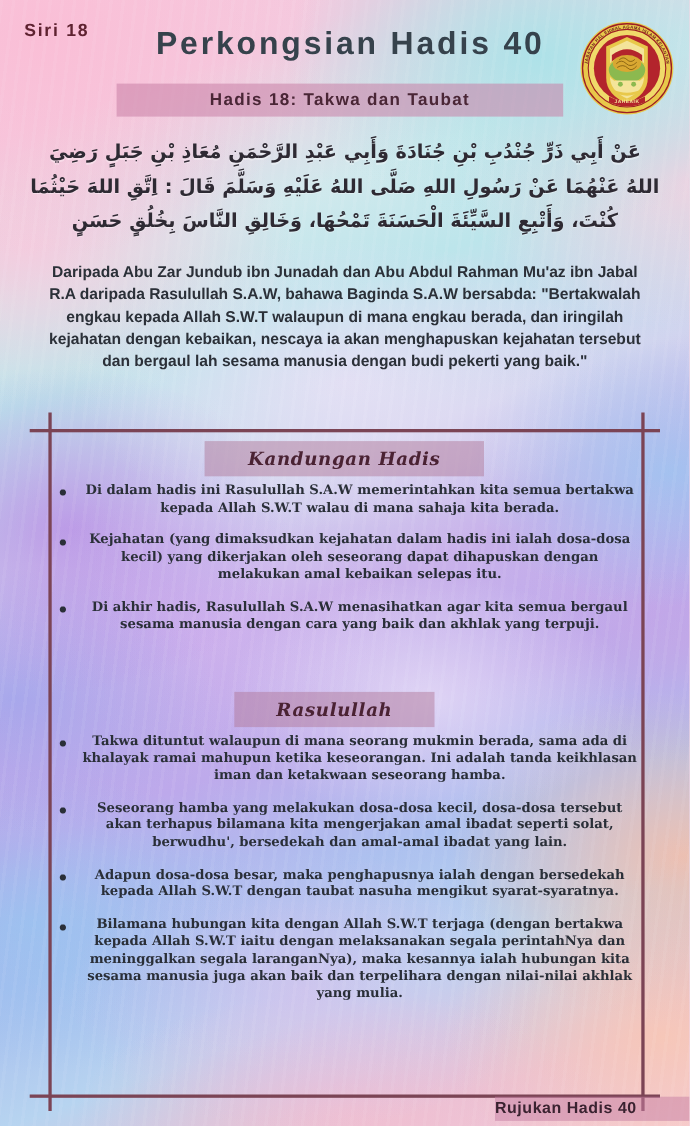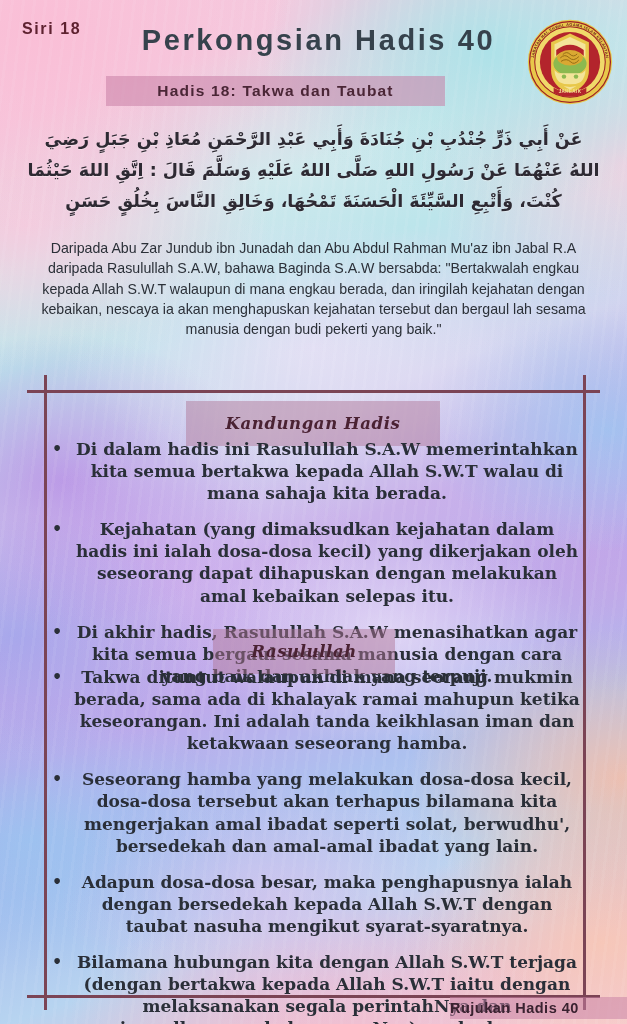--- a/index.html
+++ b/index.html
@@ -119,21 +119,21 @@
     letter-spacing: 2.6px;
     color: #36424c;
     padding-left: 10px;
   }
 
   
   .subtitle-band {
     position: absolute;
     left: 106px;
     top: 76px;
-    width: 339px;
+    width: 406px;
     height: 30px;
     background: rgba(200,128,165,.55);
     display: flex;
     align-items: center;
     justify-content: center;
   }
   .subtitle-band span {
     font-size: 15.5px;
     font-weight: bold;
     letter-spacing: 1.2px;
@@ -167,21 +167,21 @@
   .arabic div { white-space: nowrap; }
 
   
   .translation {
     position: absolute;
     left: 36px; right: 36px;
     top: 238px;
     text-align: center;
     font-size: 14.2px;
     line-height: 1.43;
-    font-weight: normal;
+    font-weight: bold;
     color: #2b3038;
   }
 
   .attribution {
     position: absolute;
     left: 0; right: 0;
     top: 355px;
     text-align: center;
     font-size: 12.5px;
     font-weight: bold;
@@ -192,21 +192,21 @@
   
   .frame-line { position: absolute; background: #7b4455; z-index: 4; }
   .fl-top    { left: 27px;  top: 390px;  width: 573px; height: 2.5px; }
   .fl-bottom { left: 27px;  top: 995px;  width: 573px; height: 2.5px; }
   .fl-left   { left: 44px;  top: 375px;  width: 2.5px; height: 635px; }
   .fl-right  { left: 583px; top: 375px;  width: 2.5px; height: 635px; }
 
   
   .sec-band {
     position: absolute;
-    height: 45px;
+    height: 32px;
     background: rgba(176,120,150,.48);
     display: flex;
     align-items: center;
     justify-content: center;
   }
   .sec-band span {
     font-family: "DejaVu Serif", serif;
     font-style: italic;
     font-weight: bold;
     font-size: 16.5px;
@@ -236,21 +236,21 @@
   .blt .dot {
     flex: 0 0 22px;
     font-size: 16px;
     line-height: 1.32;
     text-align: left;
     color: #2a2f38;
   }
   .blt .txt {
     flex: 1;
     text-align: center;
-    font-size: 17px;
+    font-size: 12px;
     line-height: 1.30;
   }
 
   
   .footer-band {
     position: absolute;
     left: 450px;
     top: 997px;
     width: 177px;
     height: 22px;

